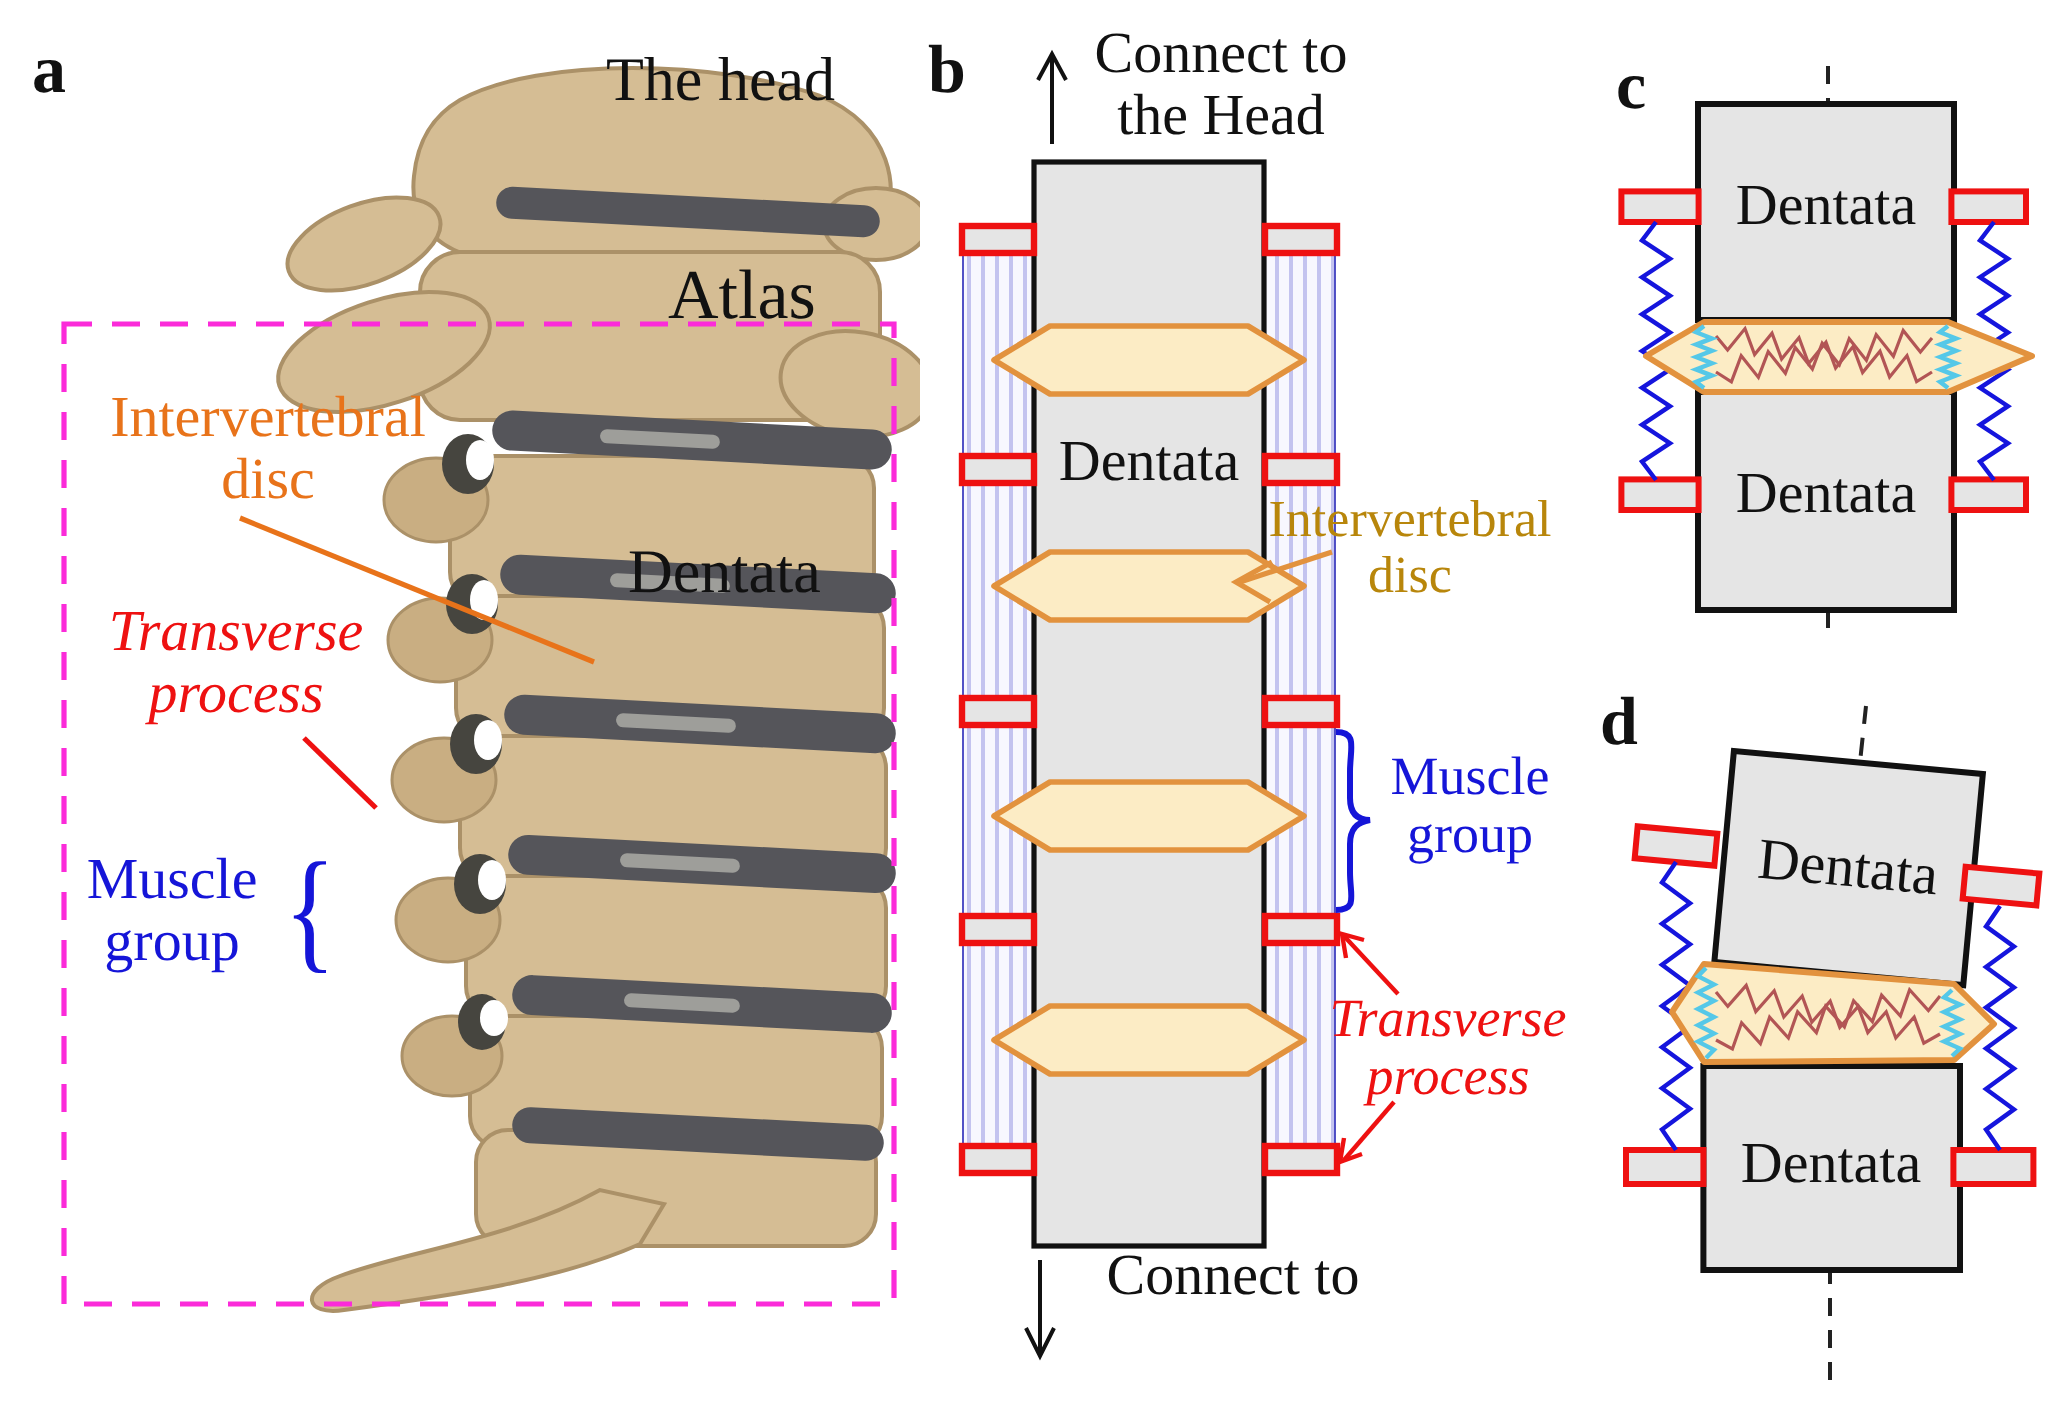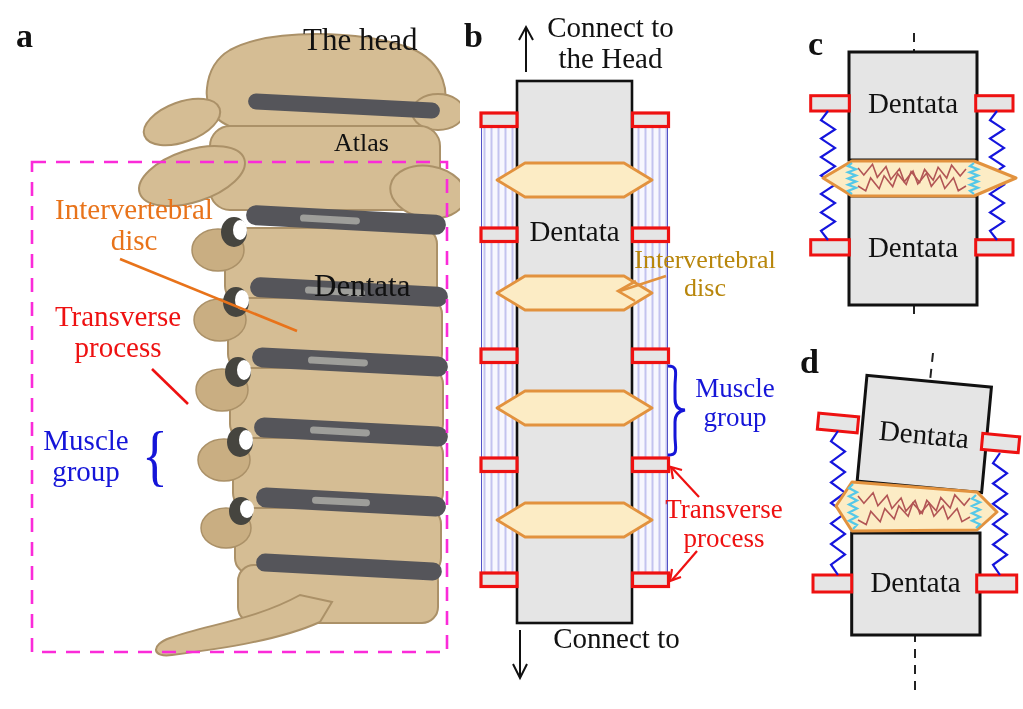--- a/index.html
+++ b/index.html
@@ -5,21 +5,21 @@
   html,body{margin:0;padding:0;background:#fff;}
   .stage{
     position:relative;width:1023px;height:709px;background:#ffffff;overflow:hidden;
     font-family:"Liberation Serif","DejaVu Serif",serif;color:#111;
   }
   .stage svg{position:absolute;}
   .lbl{position:absolute;line-height:1.06;white-space:nowrap;}
   .ctr{text-align:center;white-space:normal;}
   .panel-letter{font-weight:bold;font-size:34px;}
   .orange{color:var(--label_orange,#e8731a);}
-  .red{color:var(--label_red,#ee1111);}
+  .red{color:var(--label_red,#ee1111);font-style:italic;}
   .blue{color:var(--label_blue,#1515d8);}
   .gold{color:var(--label_gold,#b8860b);}
   .black{color:#111;}
   .brace-a{font-size:54px;transform:scaleY(1.25);transform-origin:top left;}
 </style>
 </head>
 <body>
 
 <div class="stage">
 
@@ -194,21 +194,21 @@
     <polyline fill="none" stroke="var(--spring_blue,#1515dd)" stroke-width="2.2" points="204.0,113.0 197.0,123.2 211.0,133.3 197.0,143.5 211.0,153.7 197.0,163.8 211.0,174.0 197.0,184.2 211.0,194.3 197.0,204.5 211.0,214.7 197.0,224.8 204.0,235.0"></polyline>
     <polygon points="40,166 56,142 181,152 201,172 181,190 56,191" fill="var(--disc_fill,#fcecc5)" stroke="var(--disc_border,#e2923e)" stroke-width="3" stroke-linejoin="round"></polygon>
     <polyline fill="none" stroke="var(--spring_red,#b25555)" stroke-width="1.6" points="62.0,156.0 67.9,163.2 77.1,152.7 81.9,165.8 91.1,155.4 95.9,168.5 105.1,158.0 109.9,171.1 119.1,160.6 123.9,173.7 133.1,163.2 137.9,176.3 147.1,165.9 151.9,179.0 161.1,168.5 165.9,181.6 174.0,177.0"></polyline>
     <polyline fill="none" stroke="var(--spring_red,#b25555)" stroke-width="1.6" points="62.0,180.0 70.2,184.5 74.8,171.4 84.2,181.8 88.8,168.6 98.2,179.0 102.8,165.9 112.2,176.3 116.8,163.1 126.2,173.5 130.8,160.4 140.2,170.8 144.8,157.6 154.2,168.0 158.8,154.9 168.2,165.3 174.0,158.0"></polyline>
     <polyline fill="none" stroke="var(--spring_cyan,#55c8e8)" stroke-width="2.2" points="57.0,144.0 53.0,148.1 61.0,152.2 53.0,156.3 61.0,160.4 53.0,164.5 61.0,168.5 53.0,172.6 61.0,176.7 53.0,180.8 61.0,184.9 57.0,189.0"></polyline>
     <polyline fill="none" stroke="var(--spring_cyan,#55c8e8)" stroke-width="2.2" points="180.0,155.0 176.0,158.7 184.0,162.3 176.0,166.0 184.0,169.7 176.0,173.3 184.0,177.0 176.0,180.7 184.0,184.3 180.0,188.0"></polyline>
   </svg>
 
   <div class="lbl panel-letter" style="left:16px;top:18px">a</div>
   <div class="lbl black" style="left:303px;top:24px;font-size:31px">The head</div>
-  <div class="lbl black" style="left:334px;top:129px;font-size:26px">Atlas</div>
+  <div class="lbl black" style="left:334px;top:129px;font-size:35px">Atlas</div>
   <div class="lbl ctr orange" style="left:24px;top:194px;width:220px;font-size:29px">
     <div>Intervertebral</div>
     <div>disc</div>
   </div>
   <div class="lbl ctr red" style="left:28px;top:301px;width:180px;font-size:29px">
     <div>Transverse</div>
     <div>process</div>
   </div>
   <div class="lbl ctr blue" style="left:26px;top:425px;width:120px;font-size:29px">
     <div>Muscle</div>

